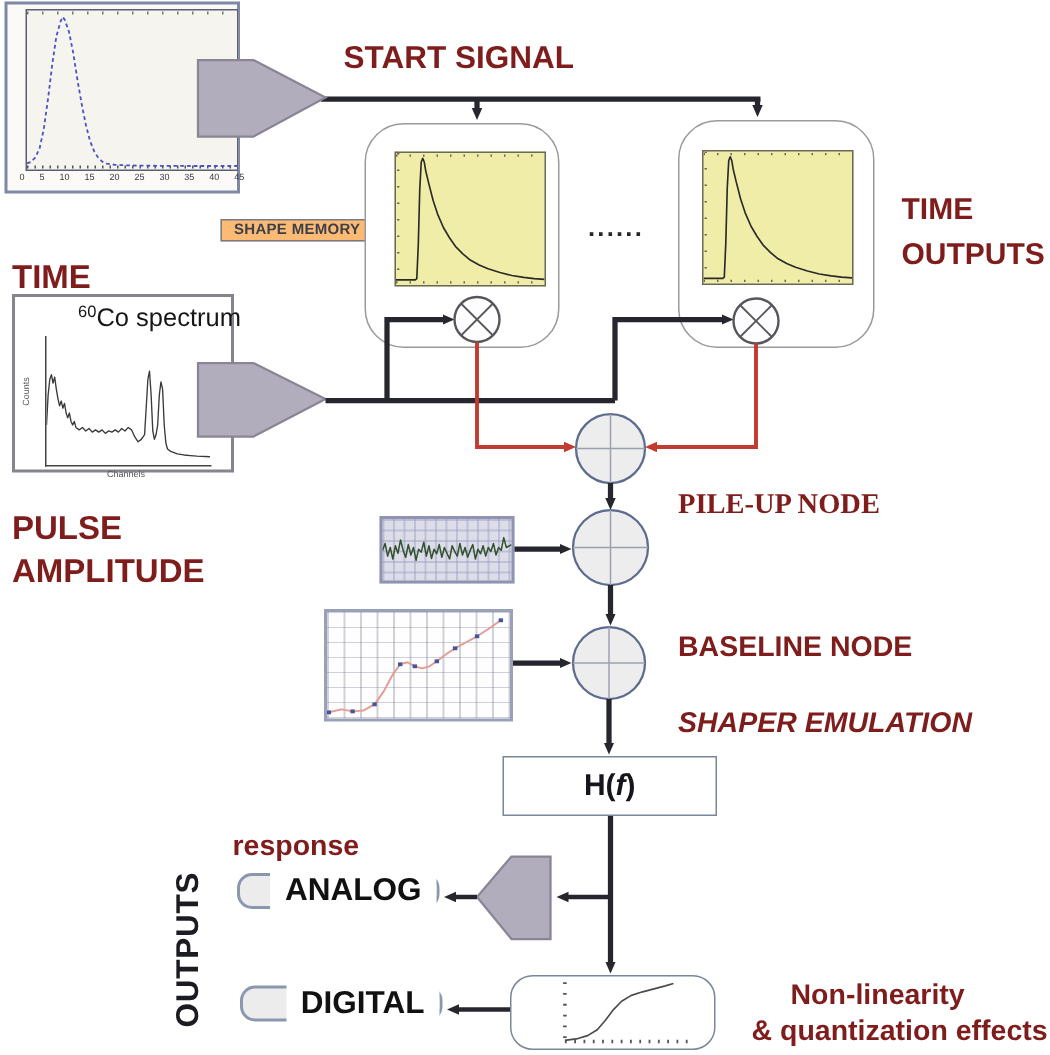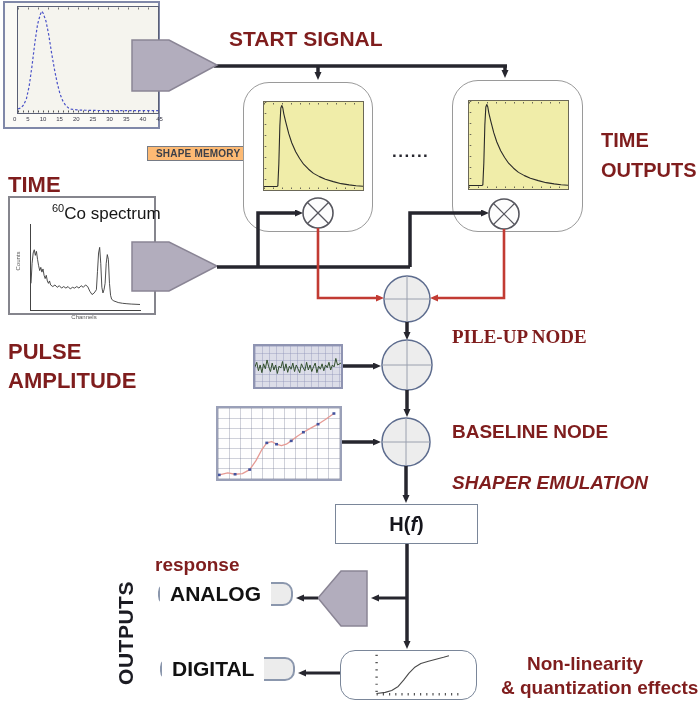--- a/index.html
+++ b/index.html
@@ -29,21 +29,21 @@
      background-image:linear-gradient(rgba(120,125,150,.35) 1px,transparent 1px),
                       linear-gradient(90deg,rgba(120,125,150,.35) 1px,transparent 1px);
      background-size:11px 10px;}
   .tag-box{left:147px;top:146px;border:1px solid #767b85;padding:1px 8px;font-size:10px;
            font-weight:700;color:#3c4049;letter-spacing:.2px;background:#fdba74;}
   .hf-box{left:335px;top:504px;width:143px;height:40px;border:1.5px solid #7a8699;background:#fff;
           box-sizing:border-box;display:flex;align-items:center;justify-content:center;
           font-size:20px;font-weight:700;color:#15151c;}
   .hf-box .it{font-style:italic;font-weight:700;}
   .out-box{width:135px;height:24px;border:2px solid #8b97ad;border-radius:10px;background:#ececec;
-           box-sizing:border-box;display:flex;align-items:center;justify-content:flex-start;}
+           box-sizing:border-box;display:flex;align-items:center;justify-content:flex-end;}
   .out-box .strip{background:#ffffff;padding:1px 10px;font-size:21px;font-weight:700;color:#111;}
   .nonlin-box{left:340px;top:650px;width:137px;height:50px;border:1.5px solid #7a8699;border-radius:15px;
               background:#fff;box-sizing:border-box;}
   .dac-label{left:330px;top:590px;width:40px;text-align:center;font-size:11px;font-weight:700;color:#2e2e38;}
   .outputs{left:114px;top:691px;width:116px;text-align:center;transform:rotate(-90deg);
            transform-origin:top left;font-size:21px;font-weight:700;letter-spacing:.5px;}
   .dots{left:392px;top:142px;font-size:17px;font-weight:700;letter-spacing:1.5px;color:#26262e;}
 </style>
 </head>
 <body>

